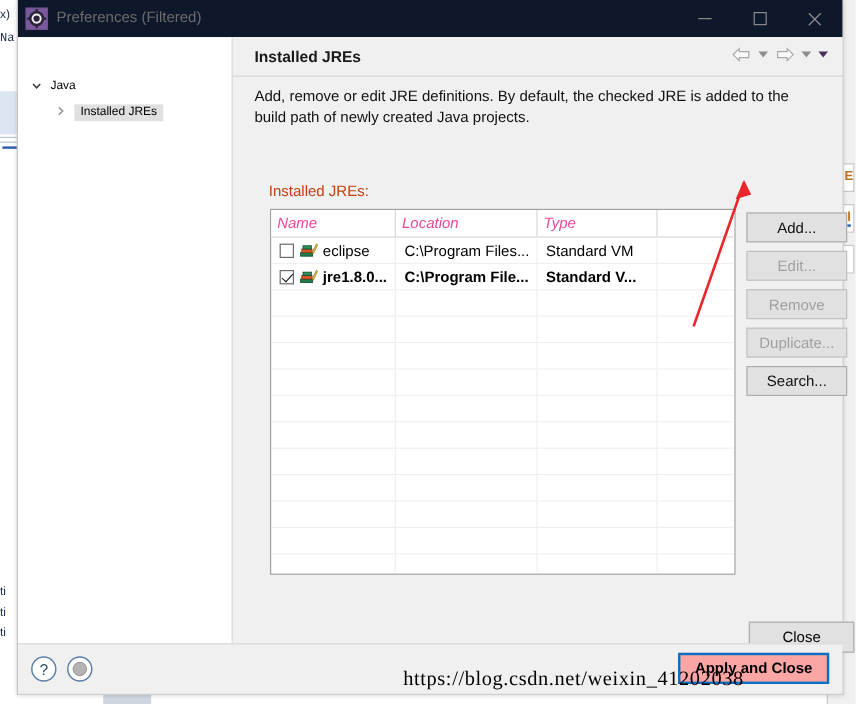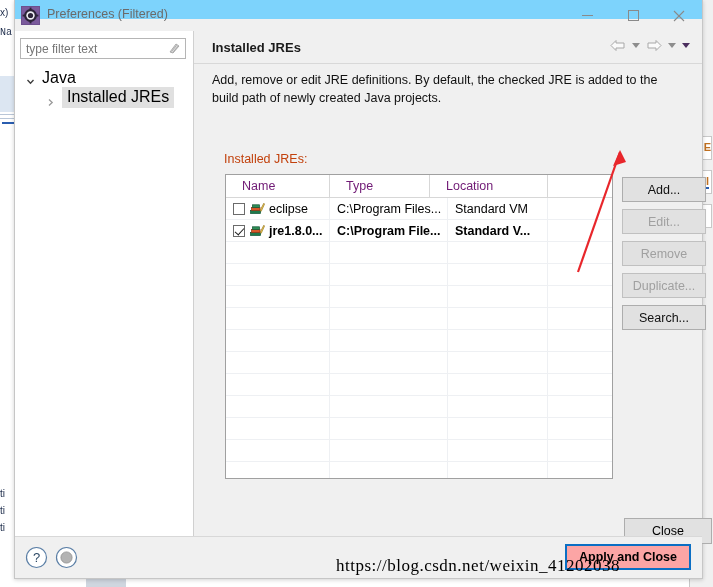--- a/index.html
+++ b/index.html
@@ -33,21 +33,21 @@
     pointer-events:none;z-index:60;
   }
 
   
   #dialog{
     position:absolute;left:14px;top:0;width:687px;height:578px;
     background:#f0f0f0;border:1px solid #c6c6c6;border-top:none;
     box-shadow:0 1px 4px rgba(0,0,0,.18);
     z-index:20;
   }
-  .titlebar{position:relative;height:19px;background:#7dd3fc;}
+  .titlebar{position:relative;height:31px;background:#0f172a;}
   .title-icon{position:absolute;left:6px;top:6px;width:19px;height:19px;}
   .title-text{position:absolute;left:32px;top:7px;font-size:12.5px;color:#6b6b6b;}
   .win-btns{position:absolute;right:0;top:0;height:31px;display:flex;}
   .win-btn{width:46px;height:31px;display:flex;align-items:center;justify-content:center;}
   .win-btn .g{display:block;}
   .min-g{width:11px;height:1px;background:#8a8a8a;}
   .max-g{width:11px;height:11px;border:1px solid #8a8a8a;box-sizing:border-box;}
 
   
   .dlg-body{position:absolute;left:0;top:31px;width:687px;height:505px;}
@@ -55,42 +55,42 @@
   .right-pane{position:absolute;left:179px;top:0;width:508px;height:505px;background:#f0f0f0;}
 
   
   .filter-box{position:absolute;left:5px;top:7px;width:166px;height:21px;background:#fff;border:1px solid #b5b5b5;box-sizing:border-box;}
   .filter-input{position:absolute;left:5px;top:3px;width:130px;border:none;outline:none;background:transparent;
     font-family:inherit;font-size:12px;color:#8b8b8b;padding:0;}
   .filter-clear{position:absolute;right:4px;top:3px;width:13px;height:13px;}
 
   
   .tree{position:absolute;left:0;top:35px;width:178px;}
-  .tree-row{position:relative;height:21px;display:flex;align-items:flex-end;font-size:16px;color:#000;}
+  .tree-row{position:relative;height:21px;display:flex;align-items:flex-start;font-size:10px;color:#000;}
   .tw-arrow{width:11px;height:11px;flex:0 0 auto;display:flex;align-items:center;justify-content:center;}
   .tree-row.lvl1{padding-left:10px;}
   .tree-row.lvl2{padding-left:30px;}
   .tree-label{margin-left:6px;}
   .tree-label.sel{background:#e0e0e0;padding:1px 5px 2px 5px;}
 
   
   .pane-head{position:absolute;left:0;top:0;width:508px;height:32px;background:#f0f0f0;border-bottom:1px solid #d8d8d8;}
   .pane-title{position:absolute;left:18px;top:9px;font-size:13px;font-weight:bold;color:#1a1a1a;}
   .pane-nav{position:absolute;right:12px;top:8px;display:flex;align-items:center;gap:6px;}
   .nav-arrow{width:16px;height:13px;}
   .nav-caret{width:0;height:0;border-left:4px solid transparent;border-right:4px solid transparent;border-top:5px solid #8d8d8d;}
   .nav-caret.dark{border-top-color:#4b2e5e;}
 
   .pane-desc{position:absolute;left:18px;top:40px;width:470px;font-size:12.5px;line-height:18px;color:#111;}
   .list-label{position:absolute;left:209px;top:121px;font-size:12.5px;color:#c2410c;}
 
   
   .jre-table{position:absolute;left:210px;top:143px;width:388px;height:305px;background:#fff;border:1px solid #a0a0a0;box-sizing:border-box;overflow:hidden;}
   .jt-head{display:flex;height:22px;border-bottom:1px solid #d7d7d7;background:#fff;}
-  .jt-hc{font-size:12.5px;color:#701a75;display:flex;align-items:center;padding-left:16px;border-right:1px solid #d7d7d7;box-sizing:border-box;}
+  .jt-hc{font-size:12.5px;color:#ec4899;display:flex;align-items:center;padding-left:5px;border-right:1px solid #d7d7d7;box-sizing:border-box;font-style:italic;}
   .jt-row{display:flex;height:21px;align-items:flex-end;border-bottom:1px solid #eef0f3;}
   .jt-c{height:21px;display:flex;align-items:center;padding-left:7px;box-sizing:border-box;border-right:1px solid #eef0f3;font-size:12.5px;overflow:hidden;white-space:nowrap;}
   .jt-row.bold .jt-c{font-weight:bold;}
   .c1{width:104px;}
   .c2{width:118px;}
   .c3{width:100px;}
   .c4{width:64px;border-right:none;}
   .chk{width:12px;height:12px;border:1px solid #6b6b6b;box-sizing:border-box;background:#fff;position:relative;flex:0 0 auto;margin-right:5px;}
   .chk.on::after{content:"";position:absolute;left:3px;top:0px;width:4px;height:8px;border:solid #202020;border-width:0 1.6px 1.6px 0;transform:rotate(42deg);}
   .jre-ico{width:15px;height:13px;flex:0 0 auto;margin-right:4px;}
@@ -183,28 +183,20 @@
           <line x1="1" y1="1" x2="11" y2="11" stroke="#8a8a8a" stroke-width="1.1"></line>
           <line x1="11" y1="1" x2="1" y2="11" stroke="#8a8a8a" stroke-width="1.1"></line>
         </svg>
       </div>
     </div>
   </div>
 
   <div class="dlg-body">
 
     <div class="left-pane">
-      <div class="filter-box">
-        <input class="filter-input" type="text" placeholder="type filter text" style="">
-        <svg class="filter-clear" viewBox="0 0 13 13">
-          <path d="M2 10 L8 2 L11 4 L5 11 Z" fill="#dcdcdc" stroke="#9b9b9b" stroke-width=".8"></path>
-          <line x1="3.5" y1="9.6" x2="8.6" y2="3.2" stroke="#9b9b9b" stroke-width=".7"></line>
-          <line x1="5.0" y1="10.4" x2="10.0" y2="4.1" stroke="#9b9b9b" stroke-width=".7"></line>
-        </svg>
-      </div>
 
       <div class="tree">
         <div class="tree-row lvl1">
           <span class="tw-arrow">
             <svg width="9" height="9" viewBox="0 0 9 9">
                 <path d="M1.5 3 L4.5 6.2 L7.5 3" fill="none" stroke="#3c3c3c" stroke-width="1.3"></path>
               </svg>
           </span>
           <span class="tree-label">Java</span>
         </div>
@@ -236,22 +228,22 @@
       </div>
 
       <div class="pane-desc">Add, remove or edit JRE definitions. By default, the checked JRE is added to the build path of newly created Java projects.</div>
     </div>
 
     <div class="list-label">Installed JREs:</div>
 
     <div class="jre-table">
       <div class="jt-head">
         <div class="jt-hc c1">Name</div>
+        <div class="jt-hc c2">Location</div>
         <div class="jt-hc c3">Type</div>
-        <div class="jt-hc c2">Location</div>
         <div class="jt-hc c4"></div>
       </div>
 
       <div class="jt-row">
         <div class="jt-c c1">
           <span class="chk"></span>
           <svg class="jre-ico" viewBox="0 0 15 13">
             <rect x="0.5" y="8.5" width="10" height="3" fill="#1f7a4d" stroke="#0e5332" stroke-width=".7"></rect>
             <rect x="1.5" y="5.5" width="8.5" height="3" fill="#d8582a" stroke="#8d3614" stroke-width=".7"></rect>
             <rect x="2.5" y="2.8" width="7" height="2.7" fill="#2f8f57" stroke="#0e5332" stroke-width=".7"></rect>

